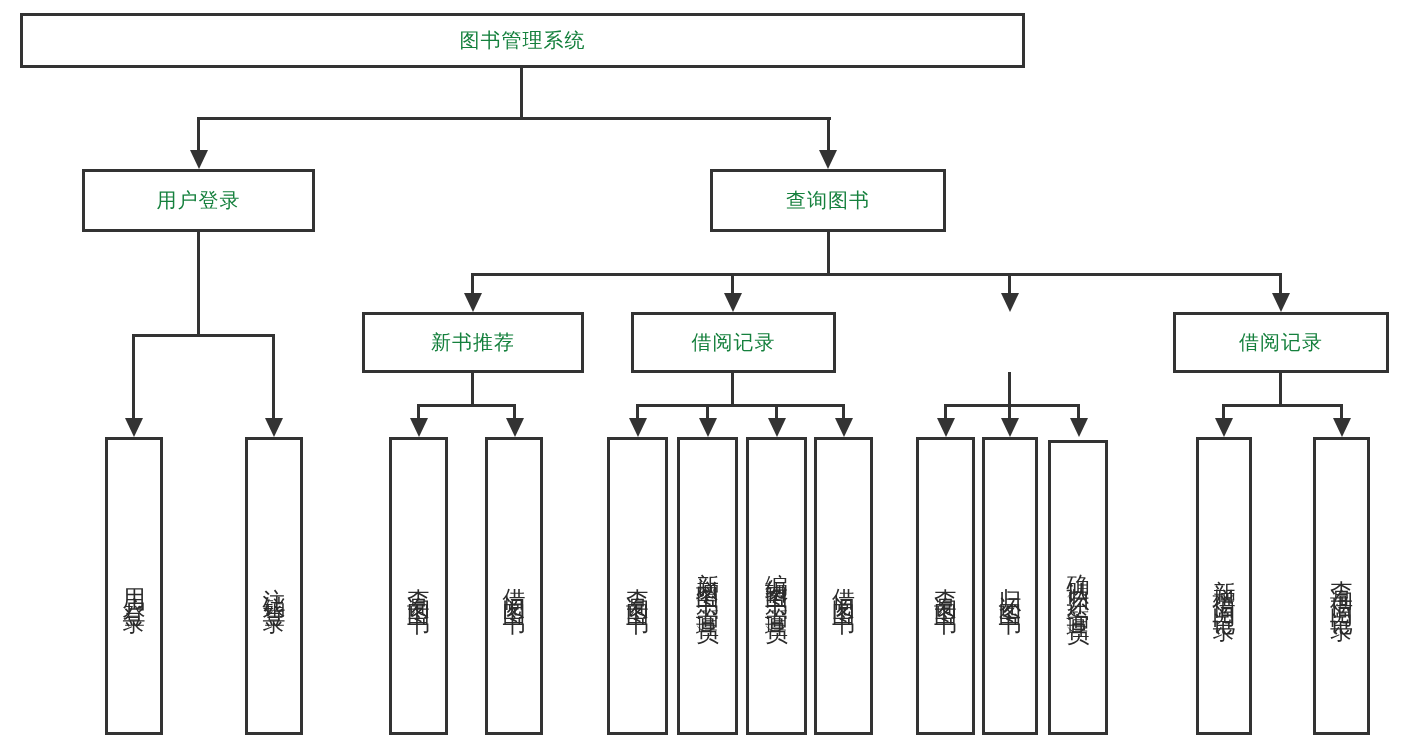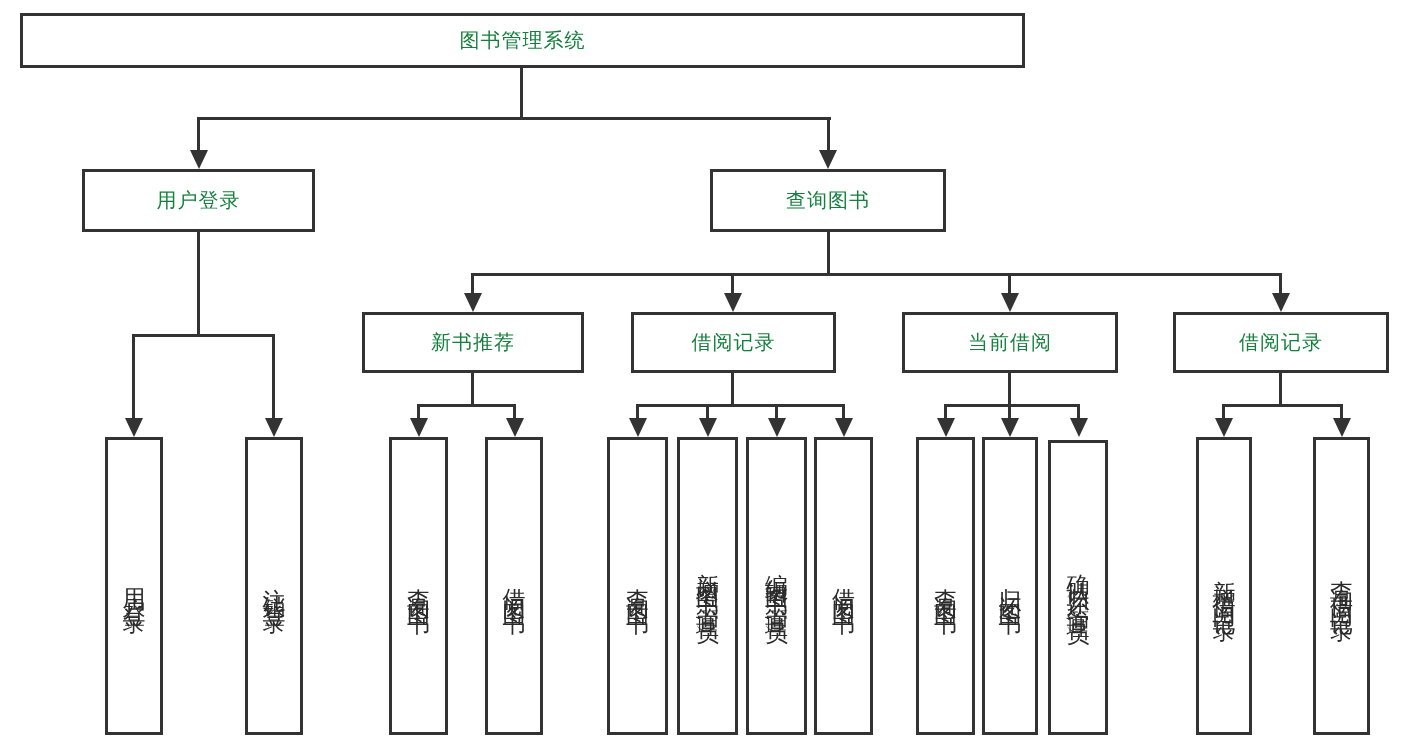--- a/index.html
+++ b/index.html
@@ -88,23 +88,20 @@
   <div class="arrow" style="left:1001px;top:293px;"></div>
   <div class="vline" style="left:1279px;top:273px;height:23px;"></div>
   <div class="arrow" style="left:1272px;top:293px;"></div>
 
   <div class="box box-h" style="left:362px;top:312px;width:222px;height:61px;">
     <span class="label">新书推荐</span>
   </div>
   <div class="box box-h" style="left:631px;top:312px;width:205px;height:61px;">
     <span class="label">借阅记录</span>
   </div>
-  <div class="box box-h" style="left:902px;top:312px;width:216px;height:61px;">
-    <span class="label">当前借阅</span>
-  </div>
   <div class="box box-h" style="left:1173px;top:312px;width:216px;height:61px;">
     <span class="label">借阅记录</span>
   </div>
 
   <div class="vline" style="left:471px;top:372px;height:35px;"></div>
   <div class="hline" style="left:417px;top:404px;width:99px;"></div>
   <div class="vline" style="left:417px;top:404px;height:17px;"></div>
   <div class="arrow" style="left:410px;top:418px;"></div>
   <div class="vline" style="left:513px;top:404px;height:17px;"></div>
   <div class="arrow" style="left:506px;top:418px;"></div>

